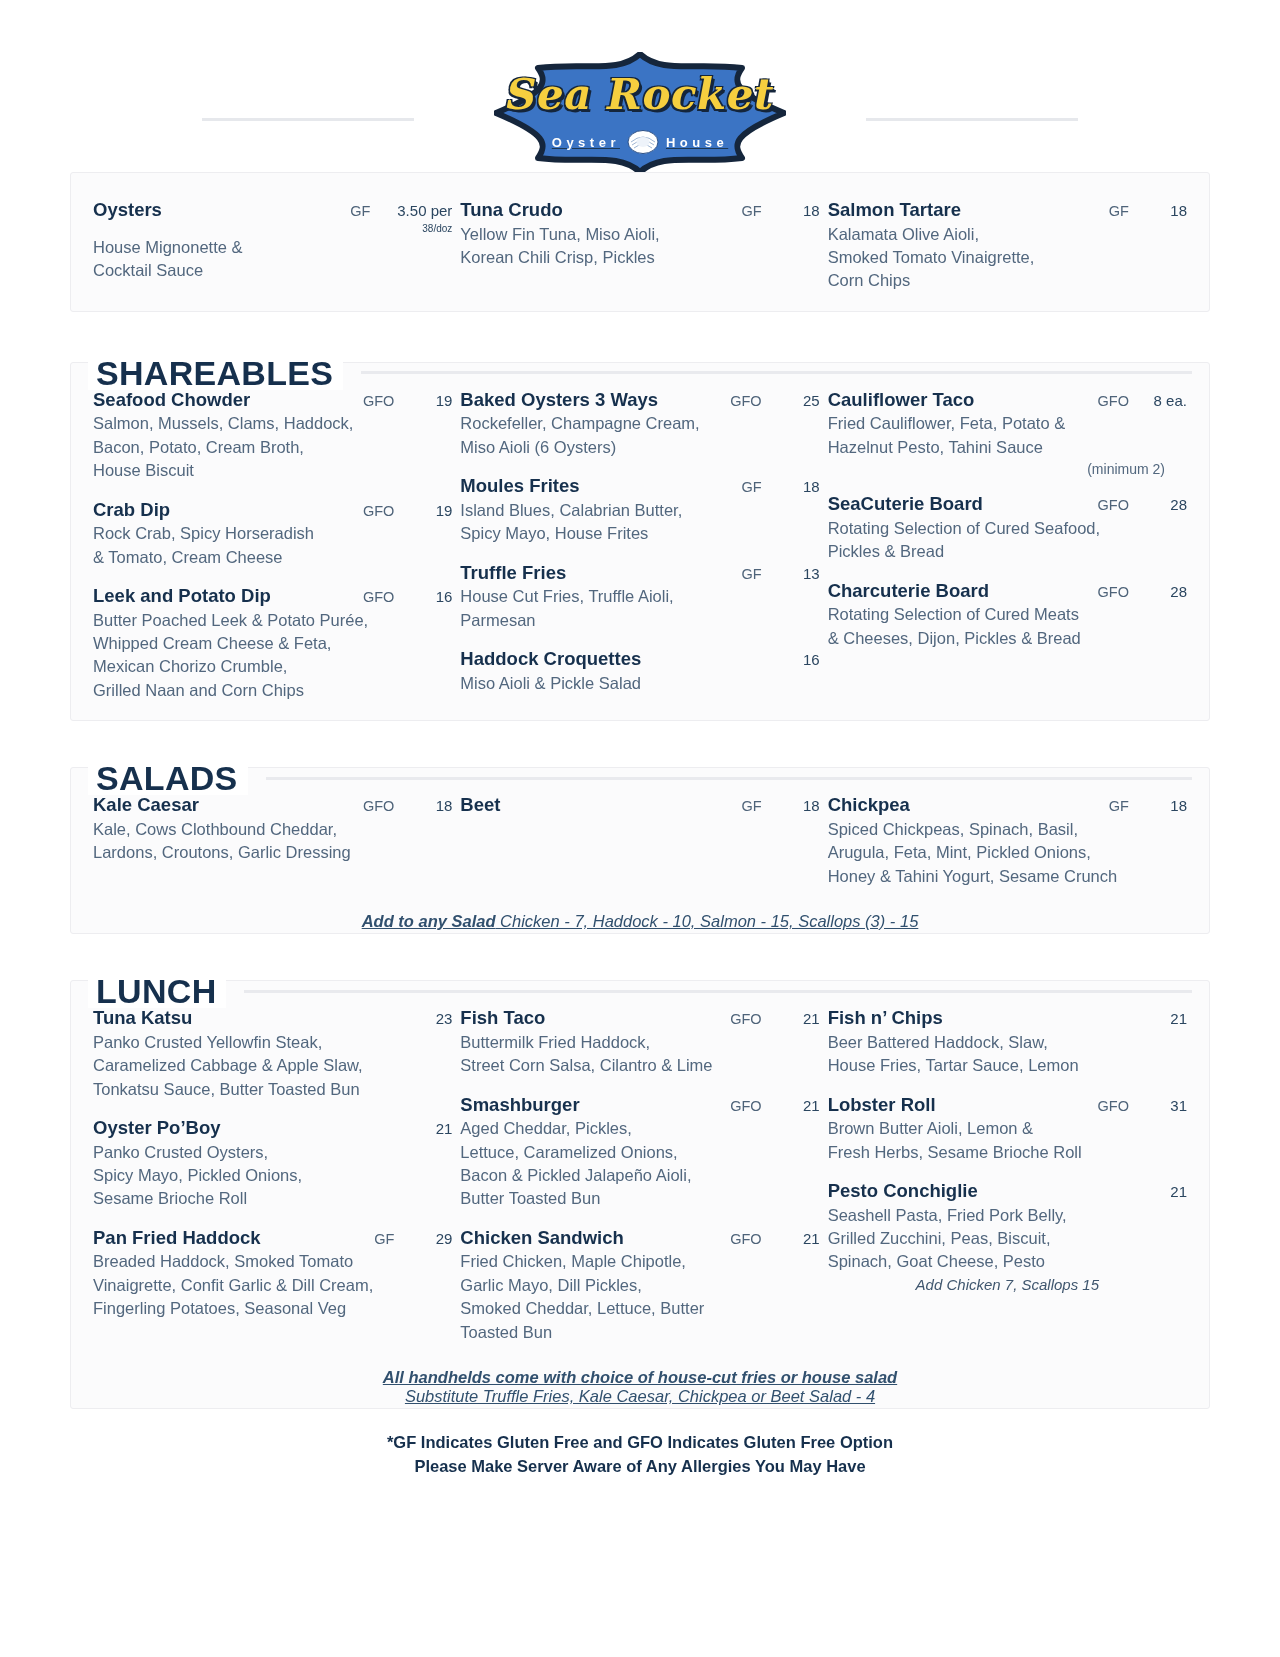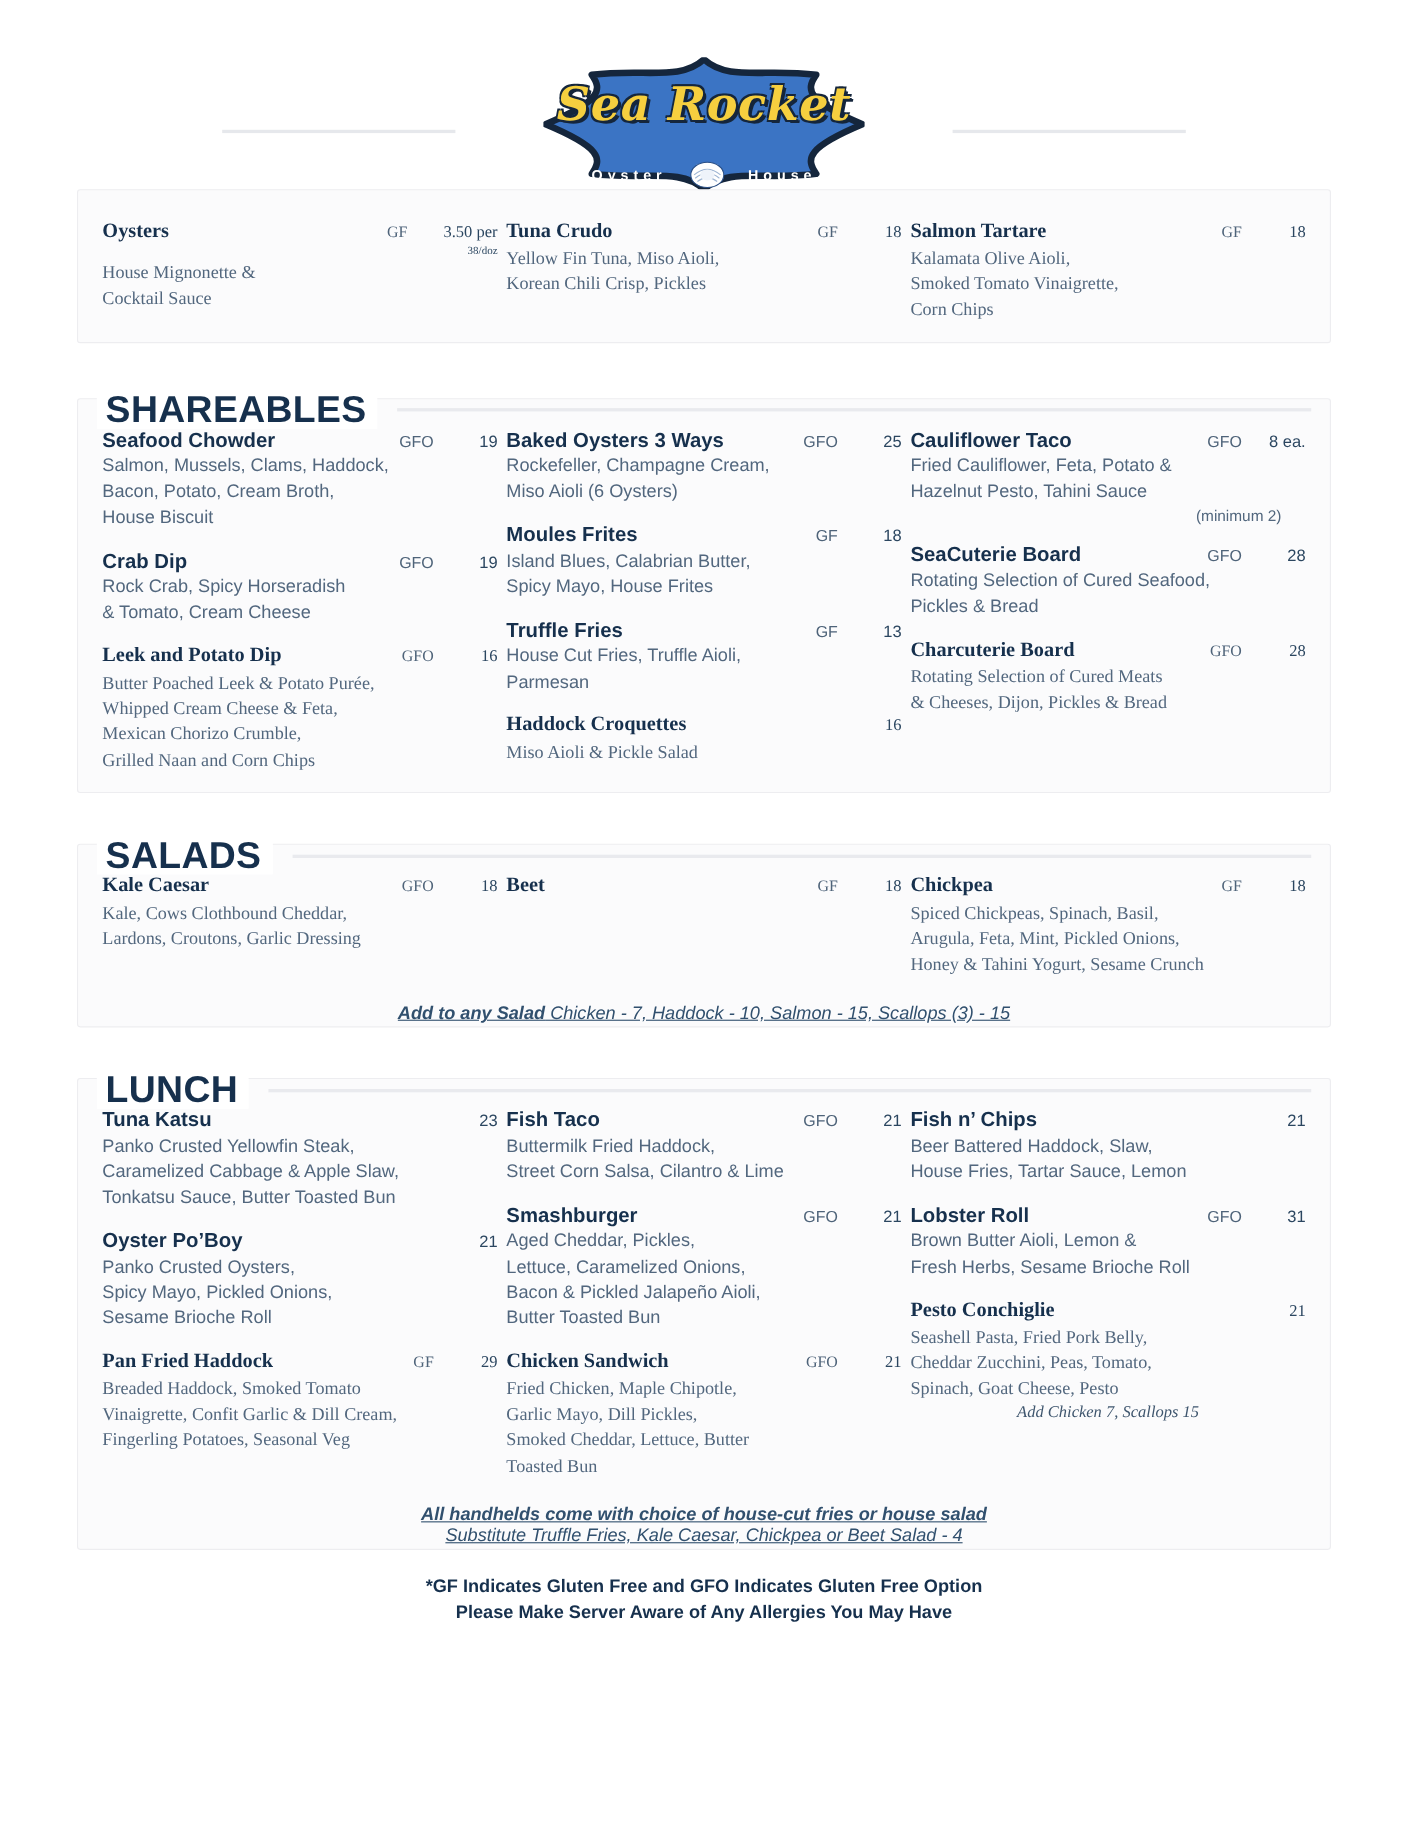--- a/index.html
+++ b/index.html
@@ -59,25 +59,26 @@
     color: #f6cf3f;
     text-shadow:
       -1.5px -1.5px 0 #15263c,
        1.5px -1.5px 0 #15263c,
       -1.5px  1.5px 0 #15263c,
        1.5px  1.5px 0 #15263c,
        3px 3px 0 #15263c;
     line-height: 1;
   }
   .logo-sub-row {
-    margin-top: 30px;
+    margin-top: 13px;
     display: flex;
     align-items: center;
     justify-content: center;
-    gap: 20px;
+    gap: 6px;
+    text-decoration: underline;
   }
   .logo-sub {
     font-family: "Liberation Sans", sans-serif;
     font-size: 13px;
     font-weight: bold;
     letter-spacing: 4.5px;
     color: #ffffff;
   }
   .oyster-icon { display: block; }
 
@@ -120,21 +121,21 @@
   .cols {
     display: flex;
     padding: 26px 22px 18px 22px;
     gap: 0;
   }
   .col { flex: 1; padding-right: 8px; }
   .col:last-child { padding-right: 0; }
 
   
   .item { margin-bottom: 16px; }
-  .item:last-child { margin-bottom: 0; font-family: Liberation Serif, serif; }
+  .item:last-child { margin-bottom: 0; }
 
   .item-head {
     display: flex;
     align-items: baseline;
     width: 100%;
   }
   .item-name {
     font-size: 18.5px;
     font-weight: bold;
     color: #16304d;
@@ -592,21 +593,21 @@
             </div>
             <div class="item">
               <div class="item-head">
                 <span class="item-name">Pesto Conchiglie</span>
                 <span class="spacer"></span>
                 <span class="gf"></span>
                 <span class="price">21</span>
               </div>
               <div class="item-desc">
                 <span class="line">Seashell Pasta, Fried Pork Belly,</span>
-                <span class="line">Cheddar Zucchini, Peas, Tomato,</span>
+                <span class="line">Grilled Zucchini, Peas, Biscuit,</span>
                 <span class="line">Spinach, Goat Cheese, Pesto</span>
               </div>
               <div class="sub-note-italic">Add Chicken 7, Scallops 15</div>
             </div>
           </div>
         </div>
         <div class="note-line"><b>All handhelds come with choice of house-cut fries or house salad</b><div style="font-weight: normal;">Substitute Truffle Fries, Kale Caesar, Chickpea or Beet Salad - 4</div></div>
       </div>
       <div class="section-title-row">
         <div class="section-title">LUNCH</div>

